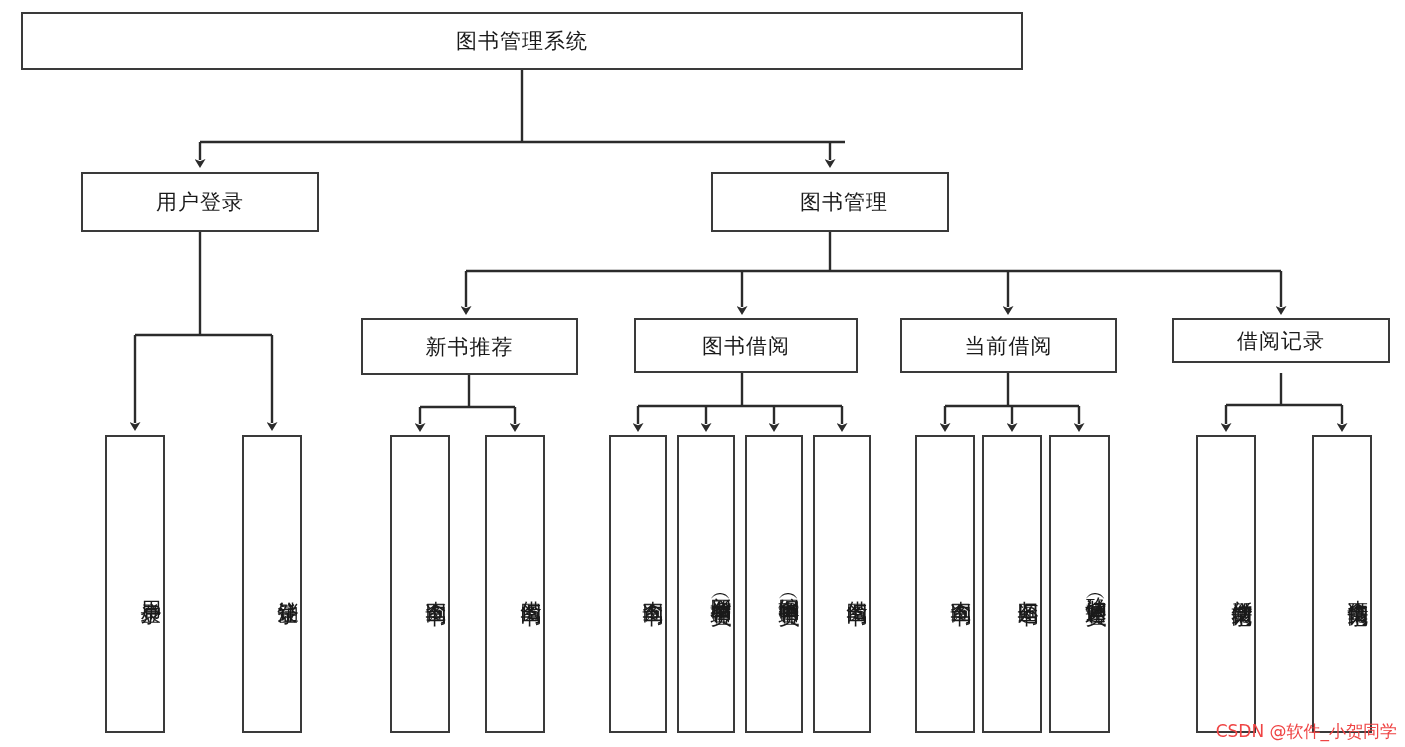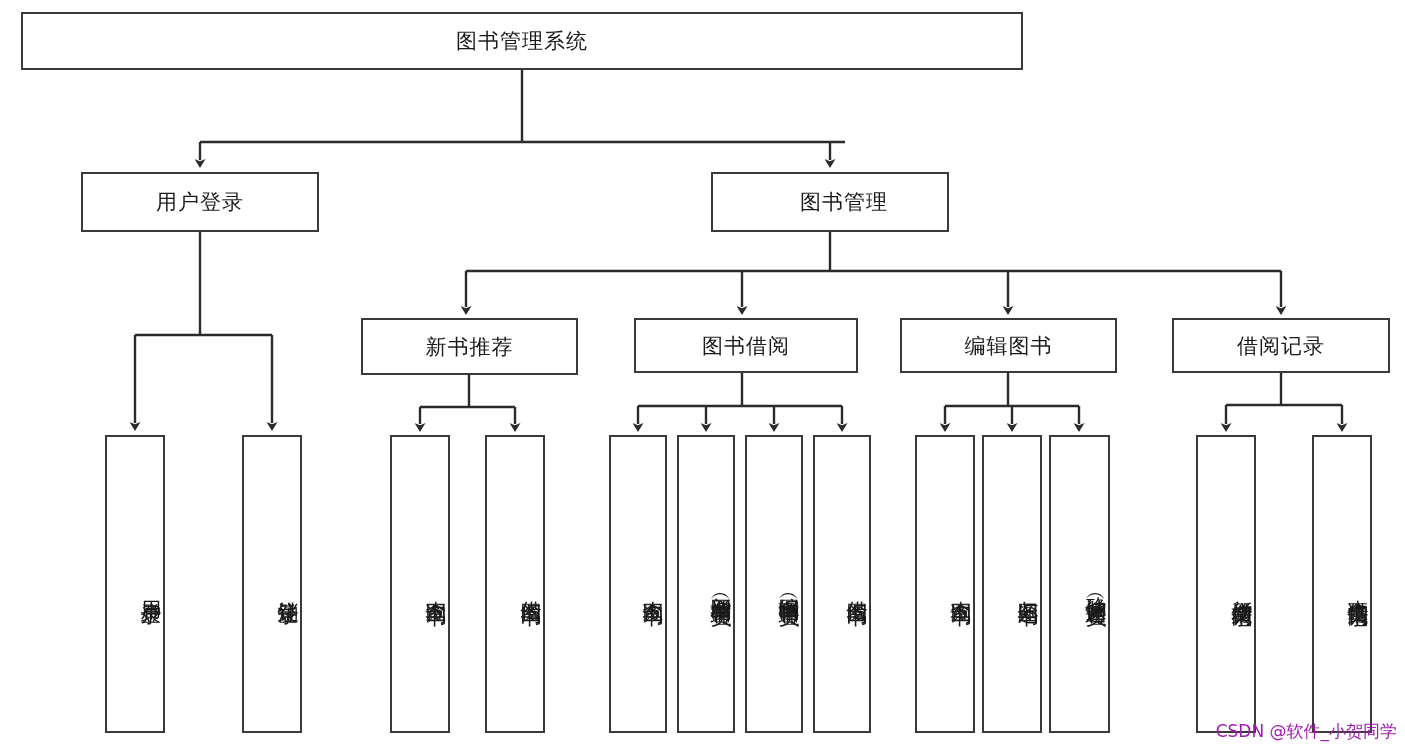--- a/index.html
+++ b/index.html
@@ -51,21 +51,21 @@
     align-items: flex-start;
     justify-content: center;
     white-space: nowrap;
     overflow: hidden;
   }
   #watermark {
     position: absolute;
     right: 8px;
     bottom: 4px;
     font-size: 17px;
-    color: #a21caf;
+    color: #ef4444;
     white-space: nowrap;
     z-index: 5;
     font-family: "DejaVu Sans", "Liberation Sans", sans-serif;
   }
 </style>
 </head>
 <body>
 
 <div id="diagram-root">
 
@@ -131,22 +131,22 @@
     </g>
   </svg>
 
   <div class="node node-h" style="left:21px; top:12px; width:1002px; height:58px;text-align:right;">图书管理系统</div>
 
   <div class="node node-h" style="left:81px; top:172px; width:238px; height:60px;">用户登录</div>
   <div class="node node-h" style="left:711px; top:172px; width:238px; height:60px;padding-left:28px;">图书管理</div>
 
   <div class="node node-h" style="left:361px; top:318px; width:217px; height:57px;">新书推荐</div>
   <div class="node node-h" style="left:634px; top:318px; width:224px; height:55px;">图书借阅</div>
-  <div class="node node-h" style="left:900px; top:318px; width:217px; height:55px;">编辑图书</div>
-  <div class="node node-h" style="left:1172px; top:318px; width:218px; height:55px;">借阅记录</div>
+  <div class="node node-h" style="left:900px; top:318px; width:217px; height:55px;">当前借阅</div>
+  <div class="node node-h" style="left:1172px; top:318px; width:218px; height:45px;">借阅记录</div>
 
   <div class="node node-v" style="left:105px; top:435px; width:60px; height:298px;">用户登录</div>
   <div class="node node-v" style="left:242px; top:435px; width:60px; height:298px;">注销登录</div>
 
   <div class="node node-v" style="left:390px; top:435px; width:60px; height:298px;">查询图书</div>
   <div class="node node-v" style="left:485px; top:435px; width:60px; height:298px;">借阅图书</div>
 
   <div class="node node-v" style="left:609px; top:435px; width:58px; height:298px;">查询图书</div>
   <div class="node node-v" style="left:677px; top:435px; width:58px; height:298px;">新增图书（管理员）</div>
   <div class="node node-v" style="left:745px; top:435px; width:58px; height:298px;">编辑图书（管理员）</div>

